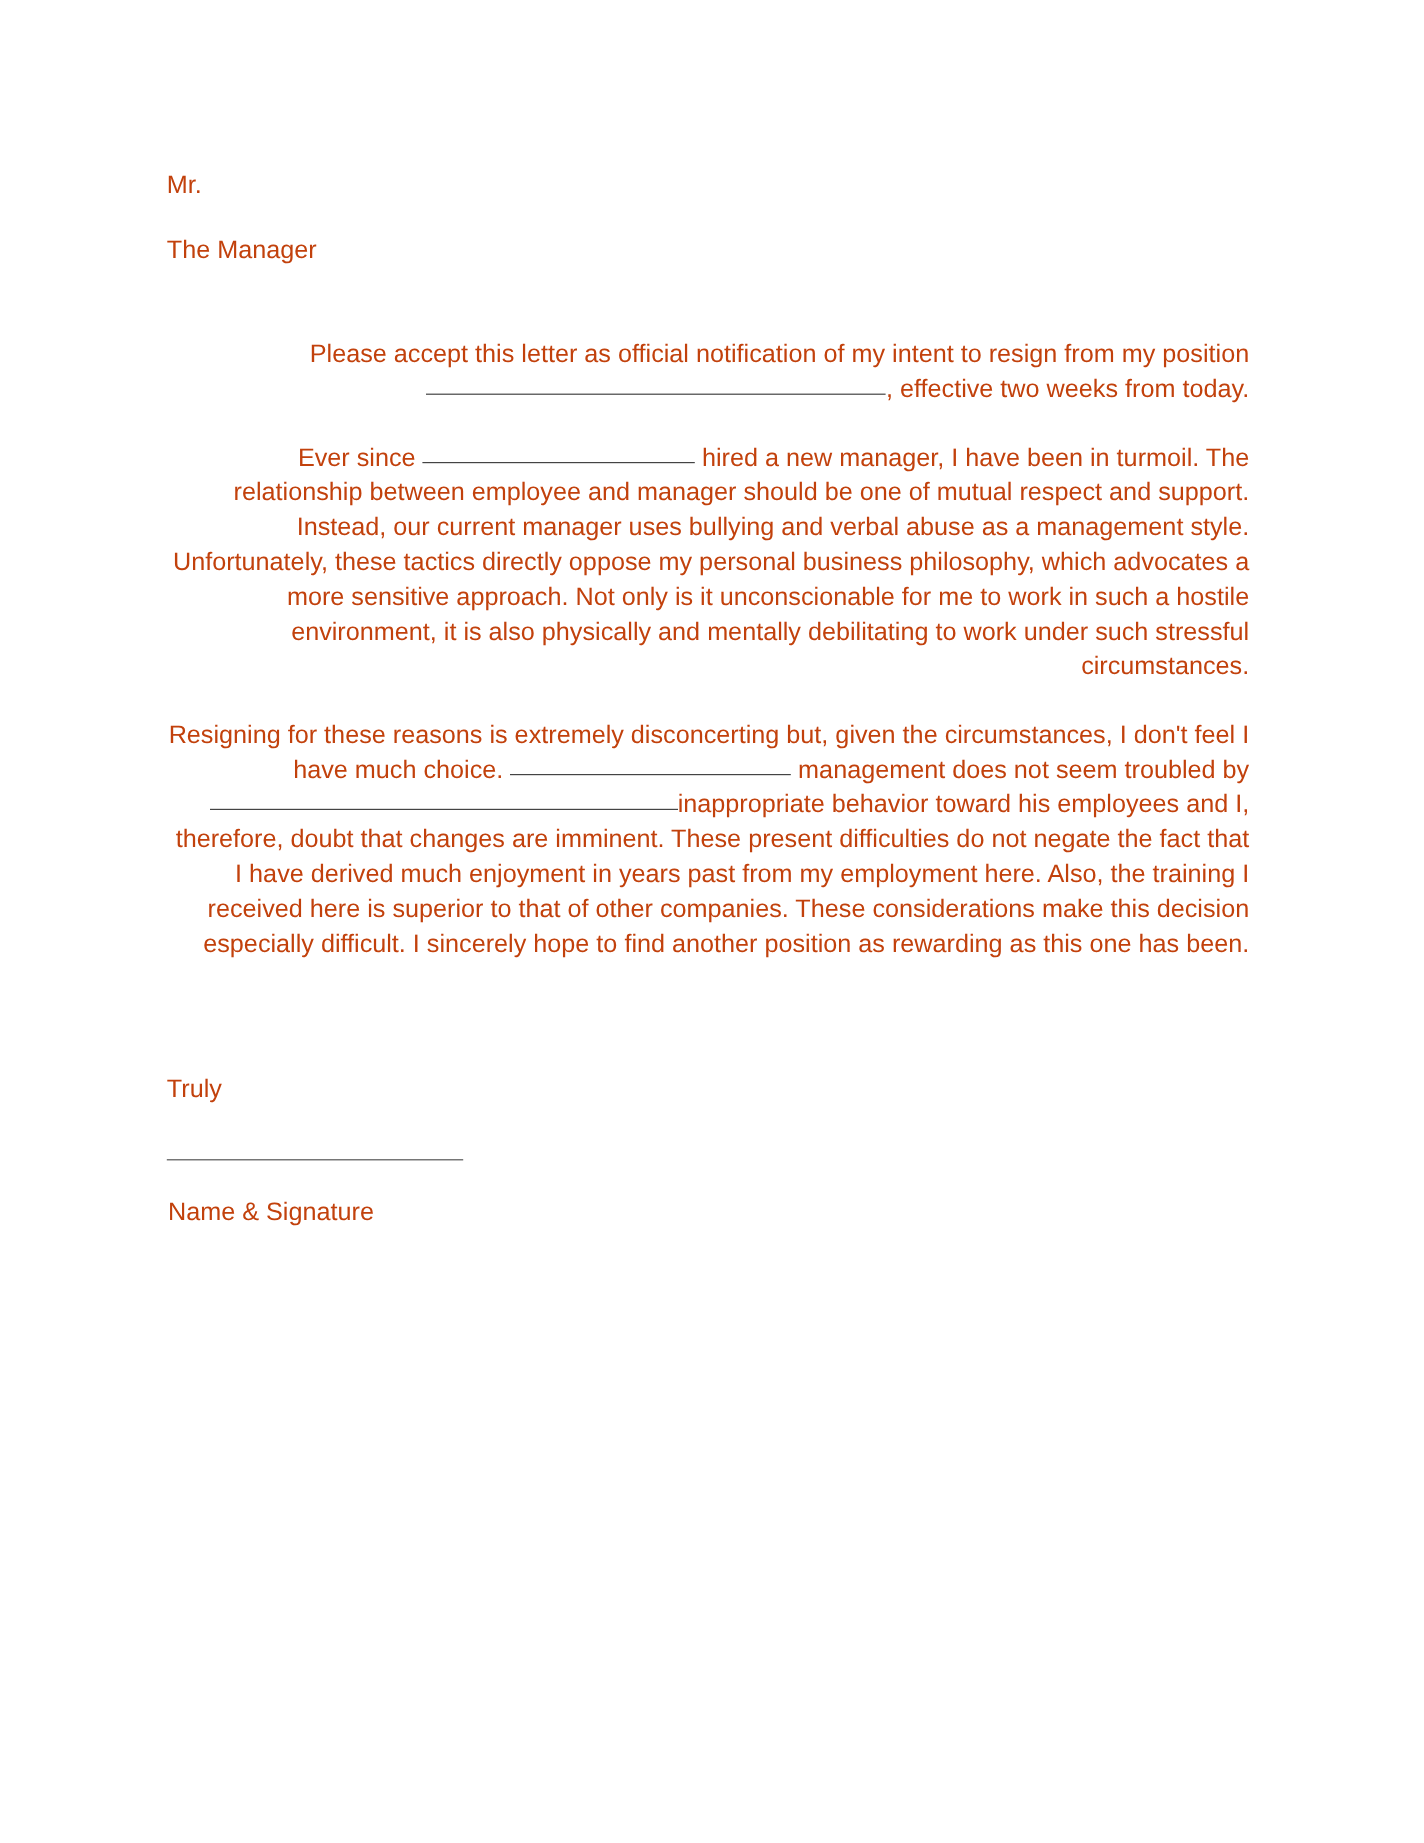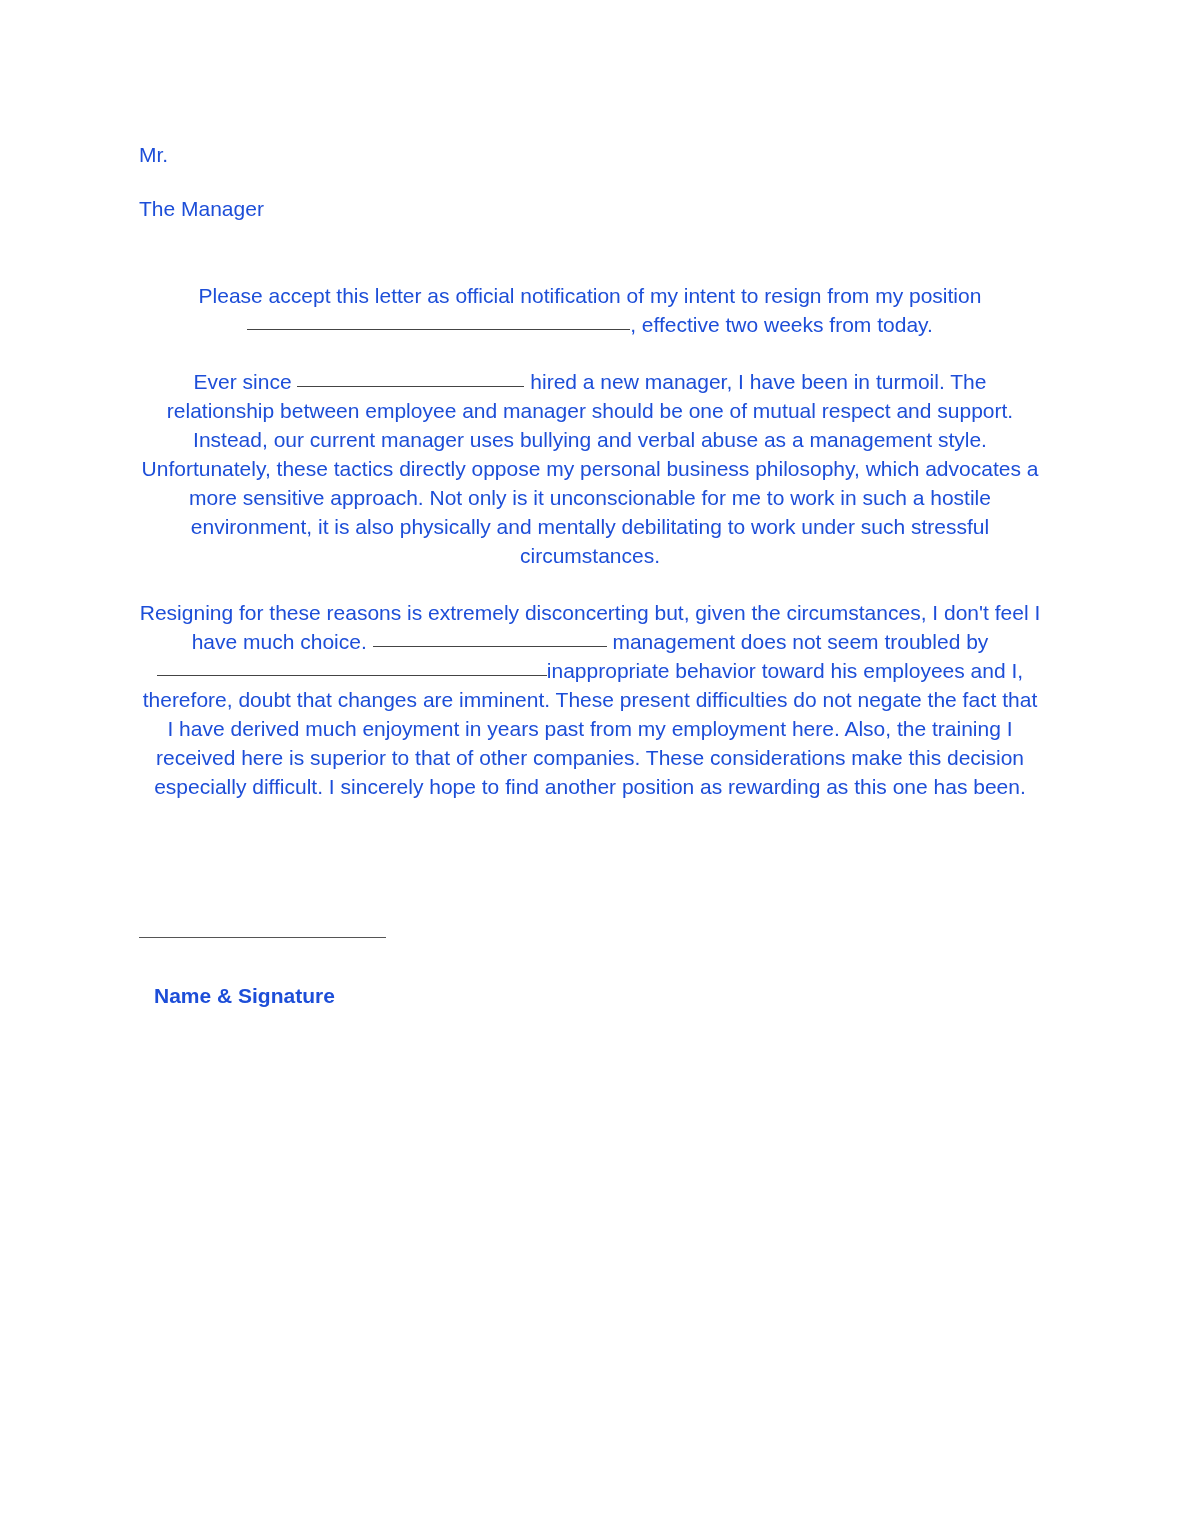--- a/index.html
+++ b/index.html
@@ -16,34 +16,34 @@
     overflow: hidden;
   }
   .letter {
     position: absolute;
     left: 139px;
     top: 140px;
     width: 902px;
     font-family: "Liberation Sans", sans-serif;
     font-size: 21px;
     line-height: 29px;
-    color: #1d4ed8;
+    color: #c2410c;
     -webkit-font-smoothing: antialiased;
   }
   .addr-line {
     margin: 0 0 25px 0;
     white-space: pre-wrap;
   }
   .addr-line.first { margin-top: 0; }
 
   .block-gap-lg { height: 33px; }
 
   p.para {
     margin: 0 0 28px 0;
-    text-align: center;
+    text-align: right;
   }
   p.para:last-of-type { margin-bottom: 0; }
 
   
   .blank {
     display: inline-block;
     border-bottom: 1.5px solid #444;
     vertical-align: 2px;
     height: 16px;
   }
@@ -63,21 +63,21 @@
 
   .sig-rule {
     width: 247px;
     height: 0;
     border-top: 1.6px solid #555;
     margin: 0 0 0 0;
   }
 
   .sig-rule-gap { height: 28px; }
 
-  .sig-label { margin: 15px; font-weight: bold; }
+  .sig-label { margin: 1px; }
 </style>
 </head>
 <body>
 
 <div class="page">
   <div class="letter">
 
     <div class="addr-line first">Mr.</div>
 
     <div class="addr-line"><span>The Manager</span></div>
@@ -87,20 +87,21 @@
 
     <p class="para"><span>Please accept this letter as official notification of my intent to resign from my position </span><span class="blank w-position"></span><span>, effective two weeks from today.</span></p>
 
     <p class="para"><span>Ever since </span><span class="blank w-eversince"></span><span> hired a new manager, I have been in turmoil. The relationship between employee and manager should be one of mutual respect and support. Instead, our current manager uses bullying and verbal abuse as a management style. Unfortunately, these tactics directly oppose my personal business philosophy, which advocates a more sensitive approach. Not only is it unconscionable for me to work in such a hostile environment, it is also physically and mentally debilitating to work under such stressful circumstances.</span></p>
 
     <p class="para"><span>Resigning for these reasons is extremely disconcerting but, given the circumstances, I don't feel I have much choice. </span><span class="blank w-mgmt"></span><span> management does not seem troubled by </span><span class="blank w-troubled"></span><span>inappropriate behavior toward his employees and I, therefore, doubt that changes are imminent. These present difficulties do not negate the fact that I have derived much enjoyment in years past from my employment here. Also, the training I received here is superior to that of other companies. These considerations make this decision especially difficult. I sincerely hope to find another position as rewarding as this one has been.</span></p>
 
 
     <div class="closing-gap"></div>
 
+    <p class="closing">Truly</p>
 
     <div class="sig-gap"></div>
 
     <div class="sig-rule"></div>
 
     <div class="sig-rule-gap"></div>
 
     <p class="sig-label">Name &amp; Signature</p>
 
   </div>

